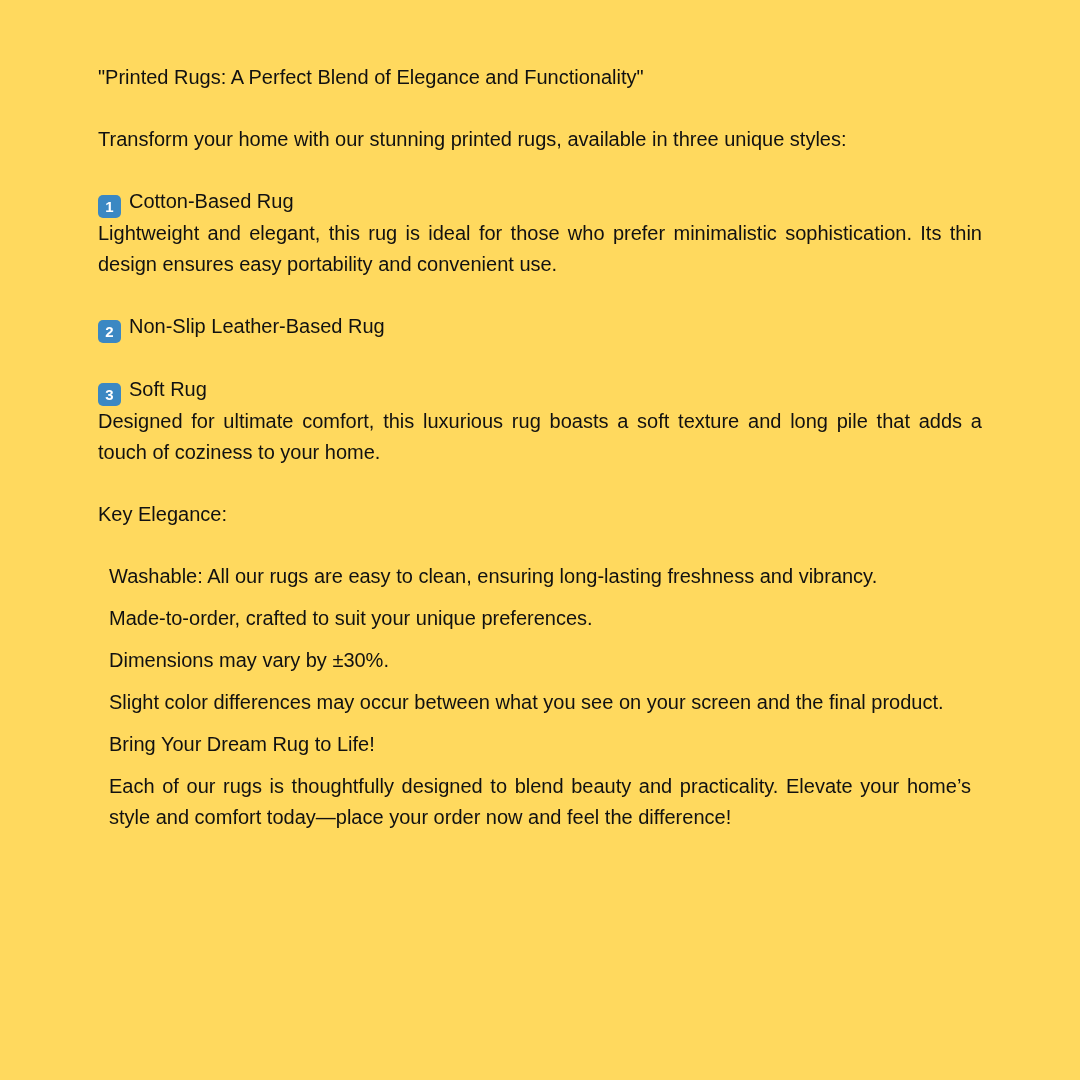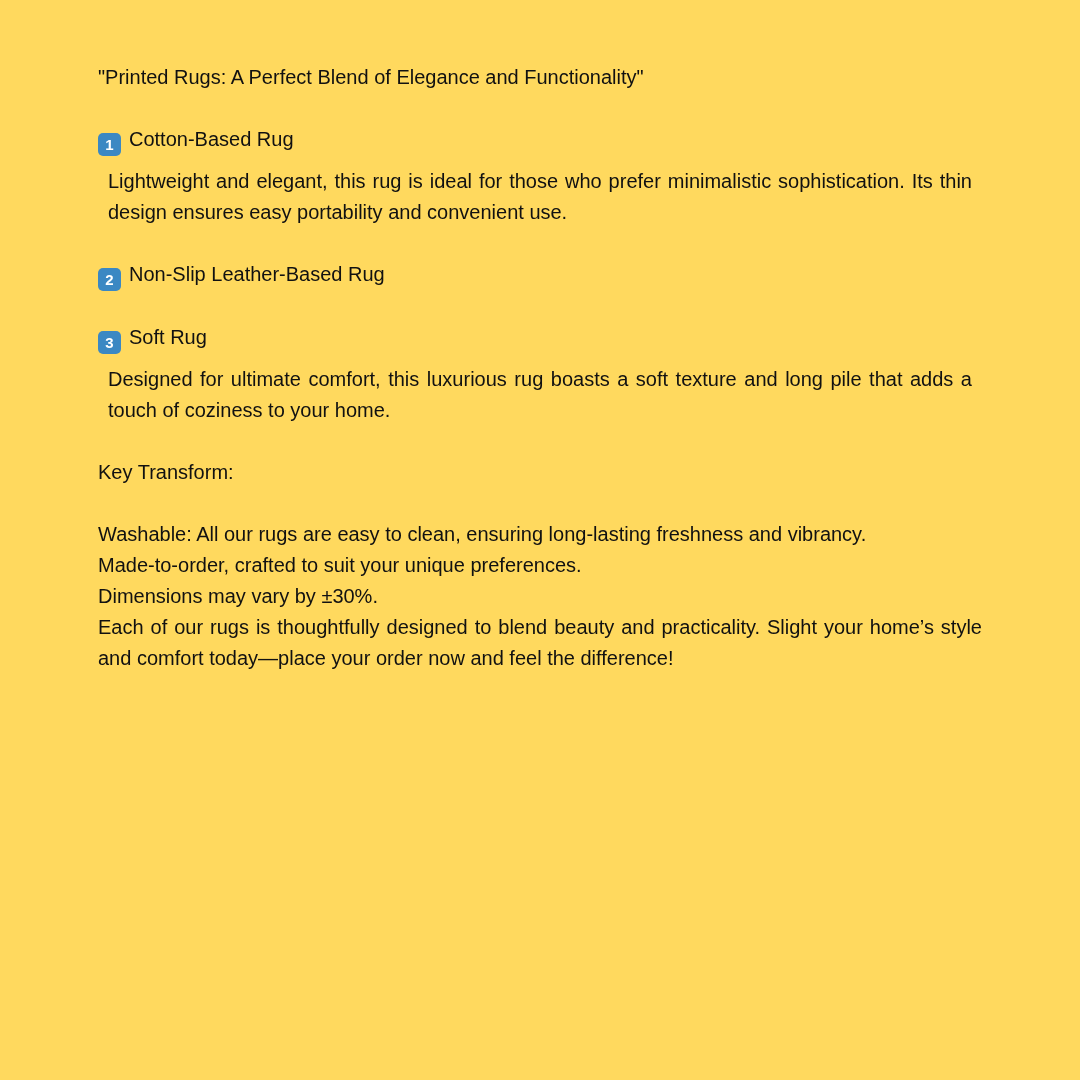--- a/index.html
+++ b/index.html
@@ -35,51 +35,52 @@
     margin: 0 0 31px 0;
   }
   .heading-line {
     margin: 0;
     font-size: 20px;
     line-height: 31px;
     text-align: left;
     white-space: nowrap;
   }
   .desc {
-    margin: 10px;
+    margin: 0;
   }
   .badge {
     display: inline-flex;
     align-items: center;
     justify-content: center;
     width: 23px;
     height: 23px;
     border-radius: 5px;
     background: #3B88C3;
     vertical-align: -4px;
     margin-right: 8px;
   }
   .badge-num {
     color: #ffffff;
     font-size: 15px;
     font-weight: bold;
     line-height: 1;
   }
   .features .para {
-    margin: 0;
+    margin: 11px;
   }
 </style>
 </head>
 <body>
 
 <div class="canvas">
   <div class="content">
 
     <p class="para no-justify">"Printed Rugs: A Perfect Blend of Elegance and Functionality"</p>
 
+    <p class="para">Transform your home with our stunning printed rugs, available in three unique styles:</p>
 
     <section class="style-block">
       <p class="heading-line">
         <span class="badge">
             <span class="badge-num">1</span>
           </span><span>Cotton-Based Rug</span>
       </p>
       <p class="para desc">Lightweight and elegant, this rug is ideal for those who prefer minimalistic sophistication. Its thin design ensures easy portability and convenient use.</p>
     </section>
 
@@ -93,23 +94,25 @@
 
     <section class="style-block">
       <p class="heading-line">
         <span class="badge">
             <span class="badge-num">3</span>
           </span><span>Soft Rug</span>
       </p>
       <p class="para desc">Designed for ultimate comfort, this luxurious rug boasts a soft texture and long pile that adds a touch of coziness to your home.</p>
     </section>
 
-    <p class="para no-justify">Key Transform:</p>
+    <p class="para no-justify">Key Elegance:</p>
 
     <div class="features">
       <p class="para">Washable: All our rugs are easy to clean, ensuring long-lasting freshness and vibrancy.</p>
       <p class="para">Made-to-order, crafted to suit your unique preferences.</p>
       <p class="para">Dimensions may vary by ±30%.</p>
-      <p class="para">Each of our rugs is thoughtfully designed to blend beauty and practicality. Slight your home’s style and comfort today—place your order now and feel the difference!</p>
+      <p class="para">Slight color differences may occur between what you see on your screen and the final product.</p>
+      <p class="para">Bring Your Dream Rug to Life!</p>
+      <p class="para">Each of our rugs is thoughtfully designed to blend beauty and practicality. Elevate your home’s style and comfort today—place your order now and feel the difference!</p>
     </div>
 
   </div>
 </div>
 
 </body></html>

